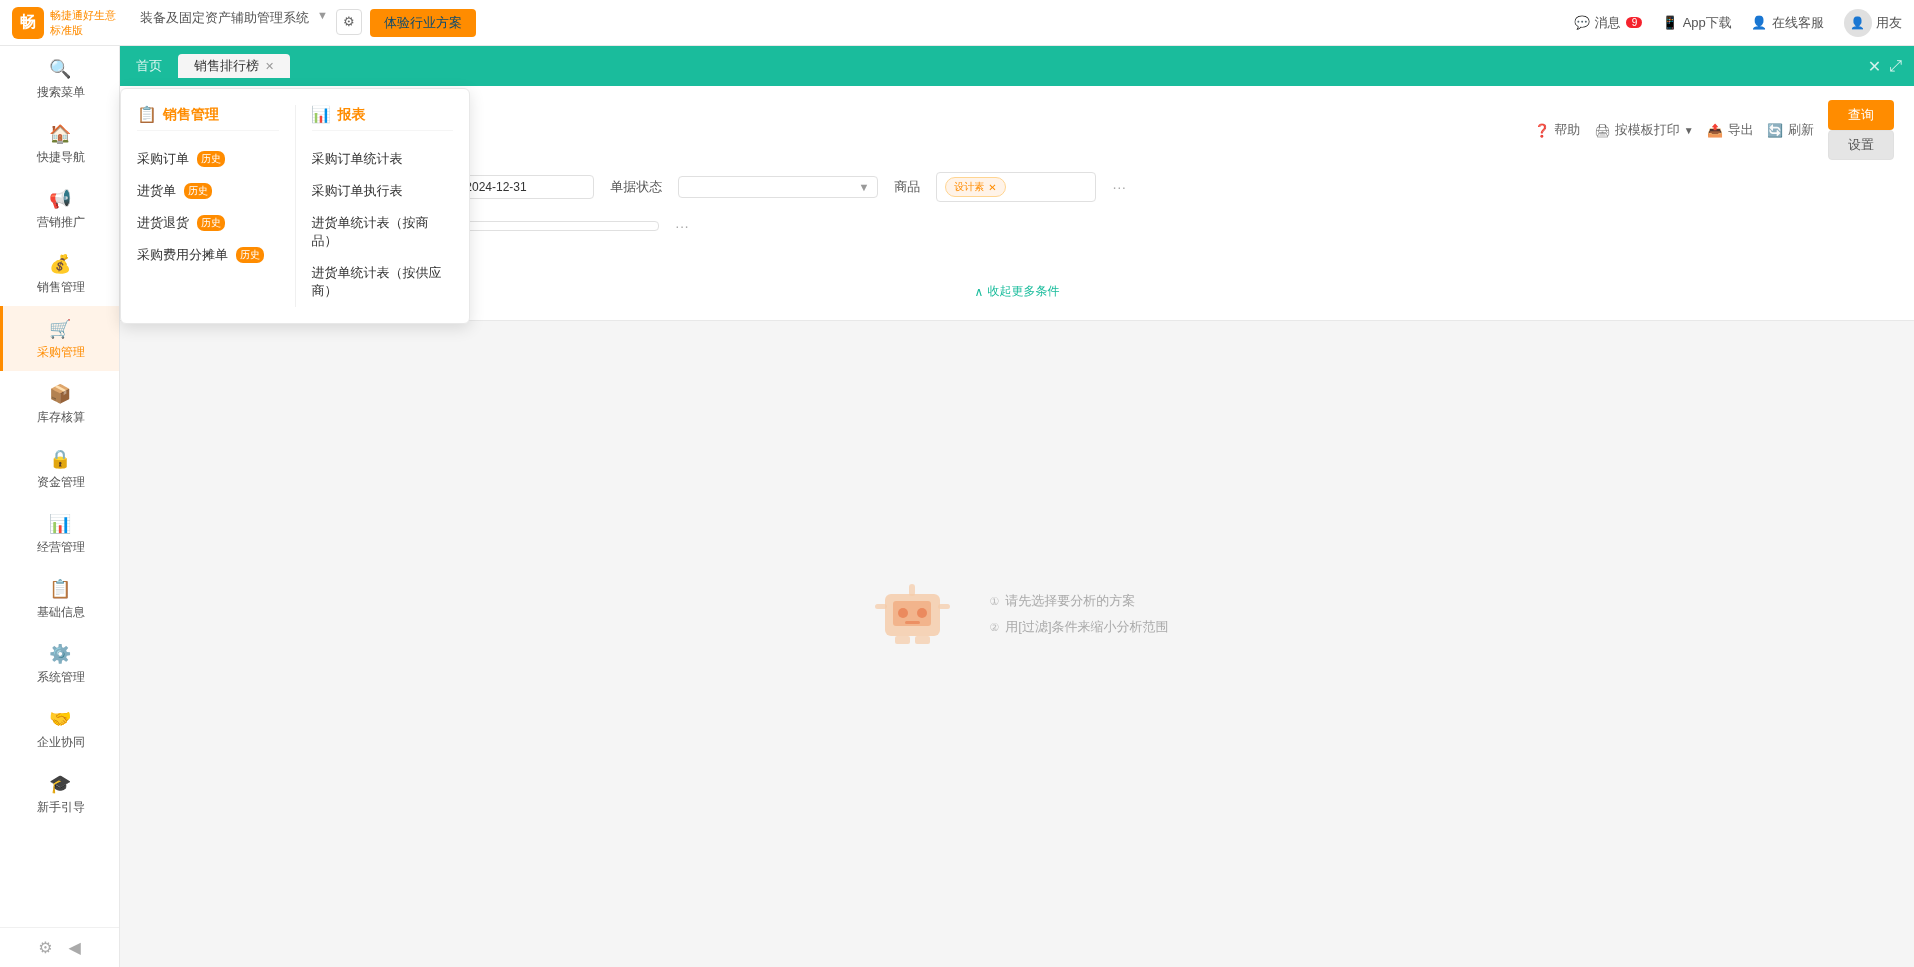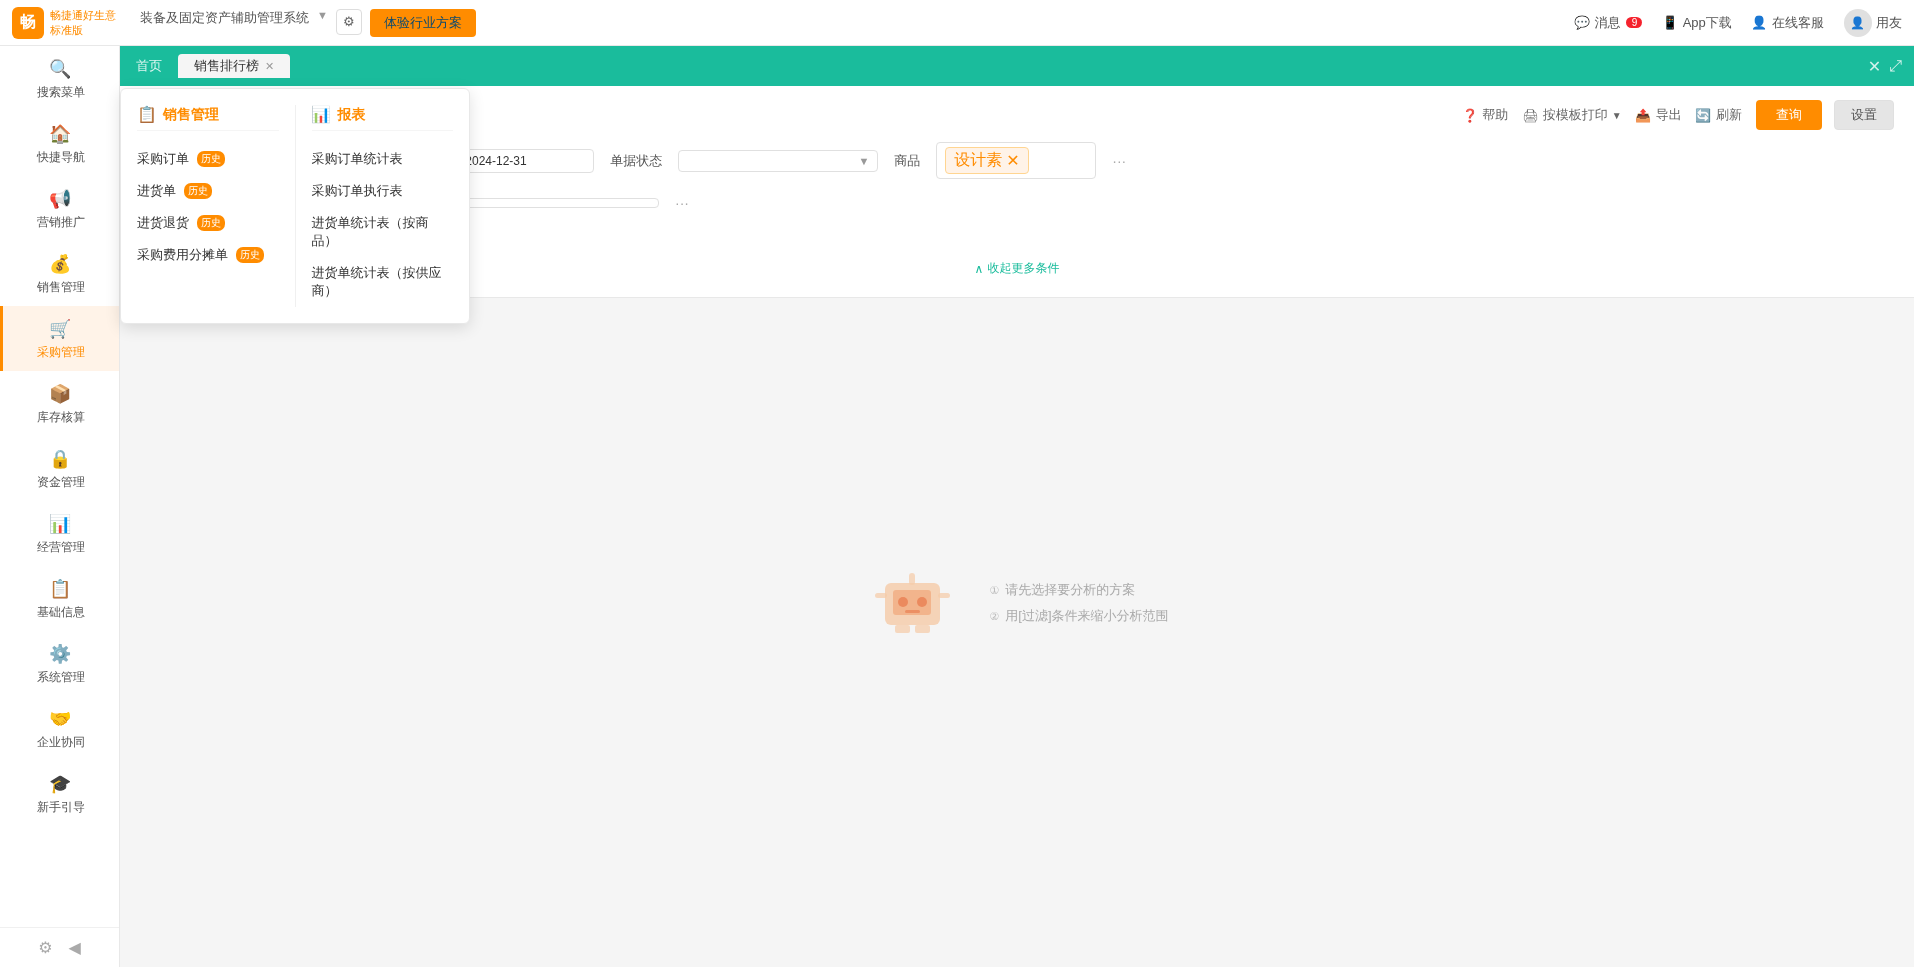--- a/index.html
+++ b/index.html
@@ -230,22 +230,22 @@
     }
     .filter-date-btn {
       border: 1px solid #e0e0e0; border-radius: 4px;
       padding: 3px 8px; font-size: 12px; background: #fff;
       cursor: pointer; color: #555;
     }
     .filter-date-btn.active { border-color: #ff8c00; color: #ff8c00; }
     .filter-tag {
       display: flex; align-items: center; gap: 4px;
       background: #fff3e8; border: 1px solid #ffd591;
-      border-radius: 4px; padding: 2px 8px;
-      font-size: 16px; color: #ff8c00;
+      border-radius: 10px; padding: 2px 8px;
+      font-size: 10px; color: #ff8c00;
     }
     .filter-tag .tag-close { cursor: pointer; }
     .filter-dots { color: #aaa; cursor: pointer; font-size: 14px; }
 
     .collapse-row {
       display: flex; align-items: center; justify-content: center;
       padding: 6px 0;
       cursor: pointer; color: #1abc9c; font-size: 12px; gap: 4px;
     }
 
@@ -441,21 +441,21 @@
             <span style="font-size:10px">▼</span>
           </div>
           <div class="filter-toolbar-item">
             <span>📤</span>
             <span>导出</span>
           </div>
           <div class="filter-toolbar-item">
             <span>🔄</span>
             <span>刷新</span>
           </div>
-          <div style="display:flex; flex-direction:row; gap:12px;">
+          <div style="display:flex; flex-direction:column; gap:0;">
             <button class="query-btn">查询</button>
             <button class="settings-small-btn">设置</button>
           </div>
         </div>
 
         <div class="filter-row">
           <span class="filter-label">日期</span>
           <div class="filter-date-range">
             <button class="filter-date-btn">今天</button>
             <button class="filter-date-btn">昨天</button>

